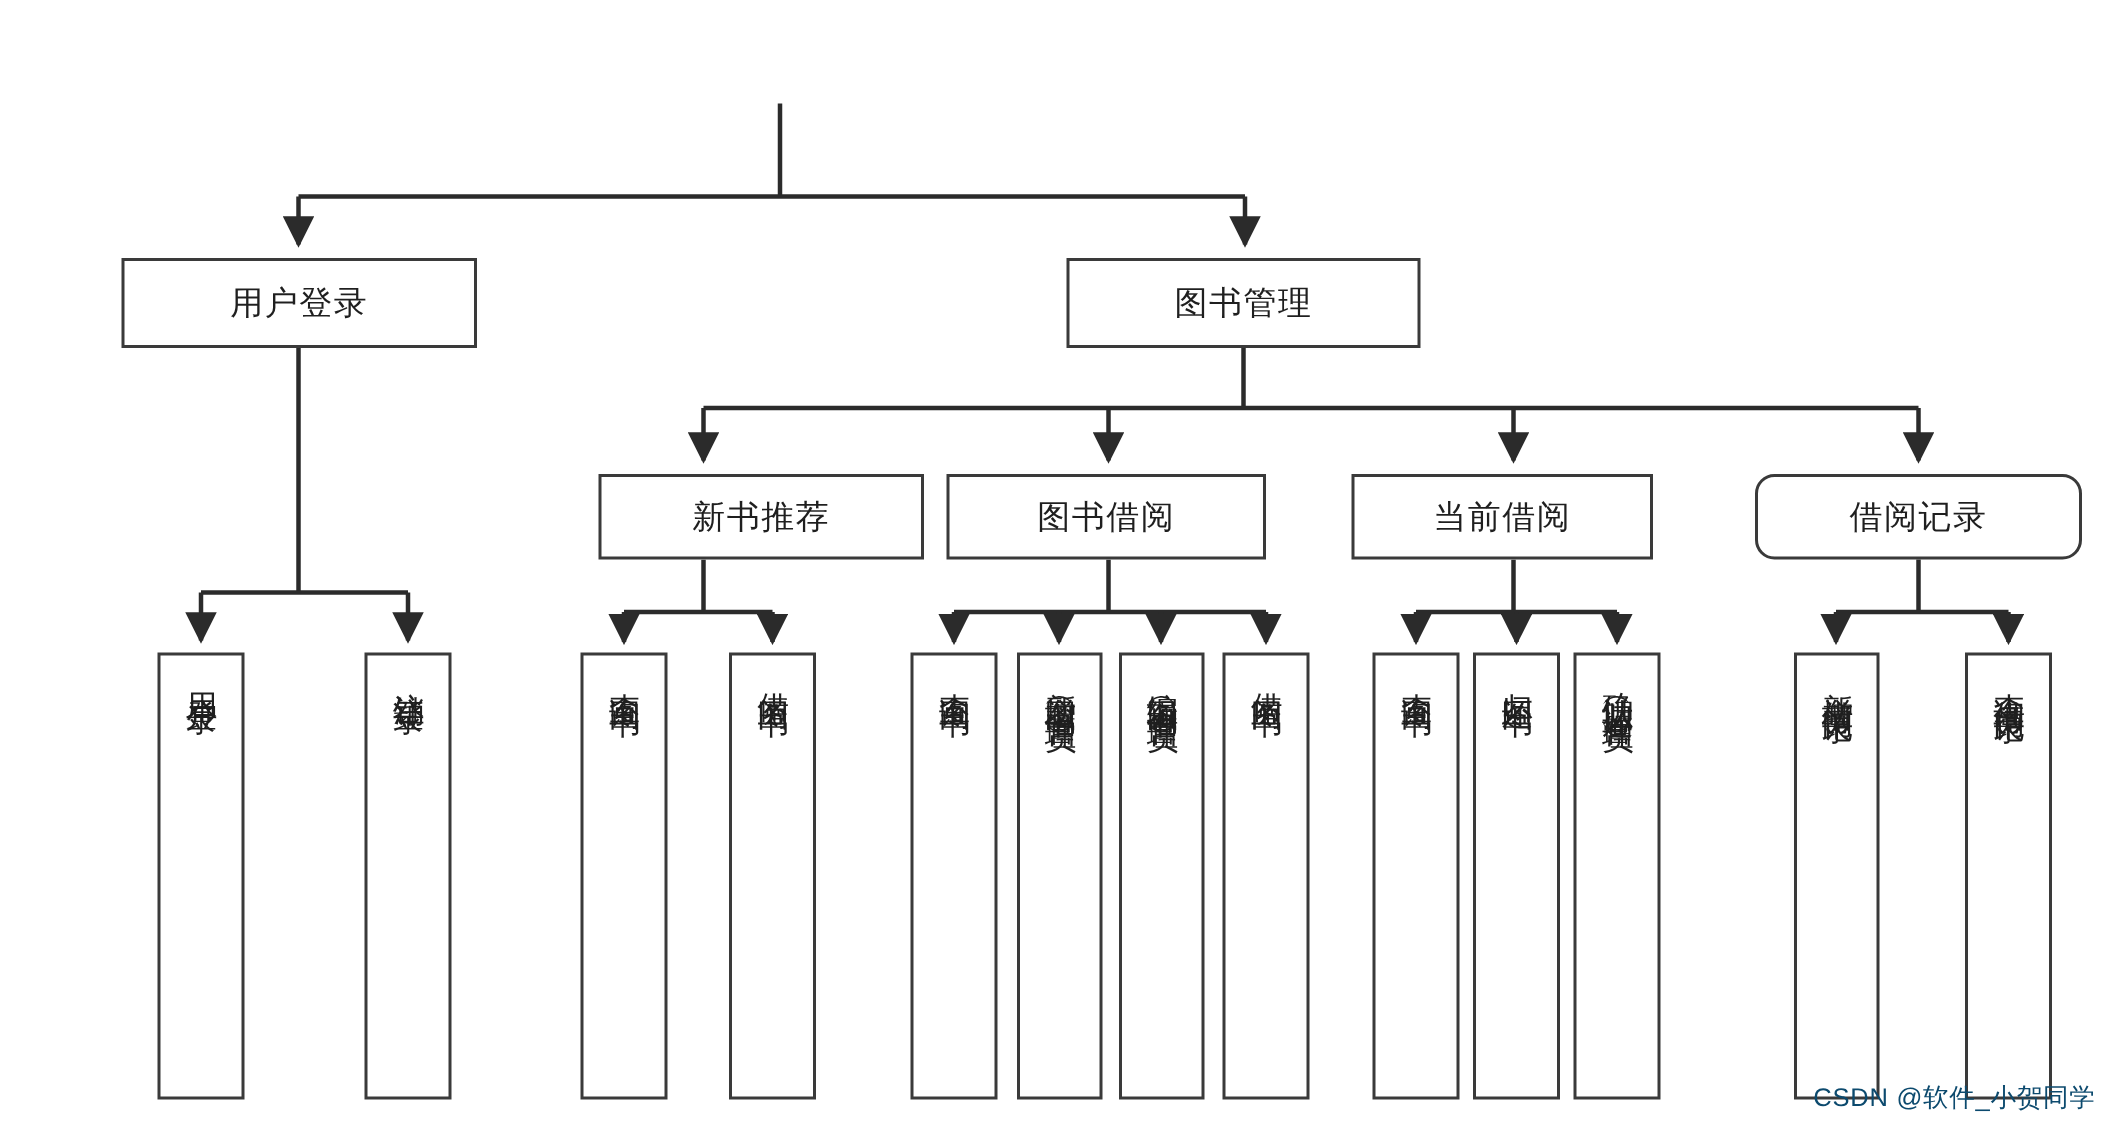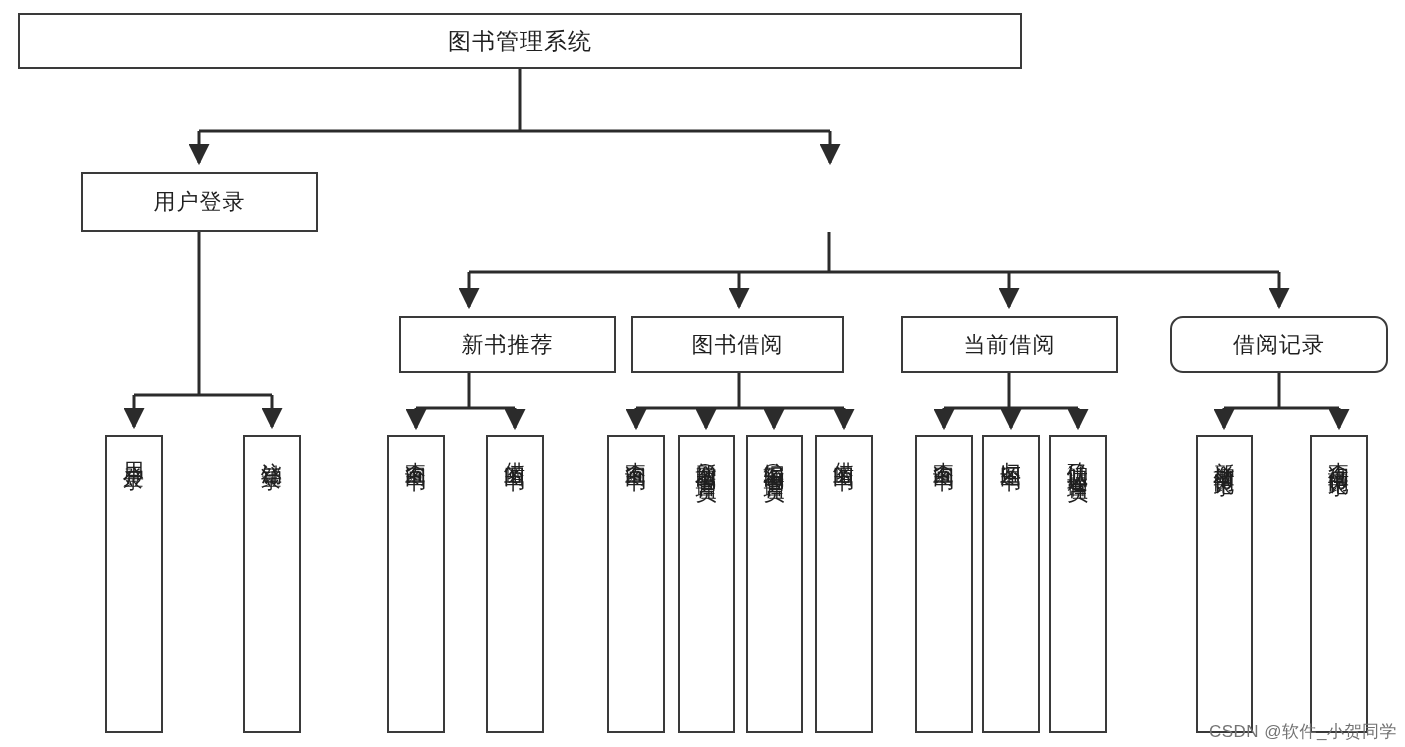--- a/index.html
+++ b/index.html
@@ -57,21 +57,21 @@
     font-size: 21px;
     letter-spacing: 3px;
     line-height: 1.1;
     white-space: nowrap;
   }
   #watermark {
     position: absolute;
     right: 8px;
     bottom: 4px;
     font-size: 17px;
-    color: #737373;
+    color: #0c4a6e;
     letter-spacing: 0.5px;
     z-index: 3;
     white-space: nowrap;
     font-family: "Liberation Sans", "DejaVu Sans", sans-serif;
   }
 </style>
 </head>
 <body>
 
 <div id="canvas">
@@ -119,35 +119,35 @@
       <path d="M 1011 408 L 1011 428" marker-end="url(#arrow)"></path>
       <path d="M 1078 408 L 1078 428" marker-end="url(#arrow)"></path>
 
       <path d="M 1279 373 L 1279 408"></path>
       <path d="M 1224 408 L 1339 408"></path>
       <path d="M 1224 408 L 1224 428" marker-end="url(#arrow)"></path>
       <path d="M 1339 408 L 1339 428" marker-end="url(#arrow)"></path>
     </g>
   </svg>
 
-  <div class="node root" style="left:18px; top:13px; width:1004px; height:56px;">
-    <span class="label">图书管理系统</span>
-  </div>
 
   <div class="node" style="left:81px; top:172px; width:237px; height:60px;">
     <span class="label">用户登录</span>
+  </div>
+  <div class="node" style="left:711px; top:172px; width:236px; height:60px;">
+    <span class="label">图书管理</span>
   </div>
 
   <div class="node" style="left:361px; top:316px; width:217px; height:57px;margin-left:38px;">
     <span class="label">新书推荐</span>
   </div>
   <div class="node" style="left:631px; top:316px; width:213px; height:57px;">
     <span class="label">图书借阅</span>
   </div>
-  <div class="node" style="left:901px; top:316px; width:217px; height:57px;">
+  <div class="node" style="left:901px; top:316px; width:201px; height:57px;">
     <span class="label">当前借阅</span>
   </div>
   <div class="node" style="left:1170px; top:316px; width:218px; height:57px;border-radius:13px;">
     <span class="label">借阅记录</span>
   </div>
 
   <div class="node leaf" style="left:105px; top:435px; width:58px; height:298px;">
     <span class="label">用户登录</span>
   </div>
   <div class="node leaf" style="left:243px; top:435px; width:58px; height:298px;">

